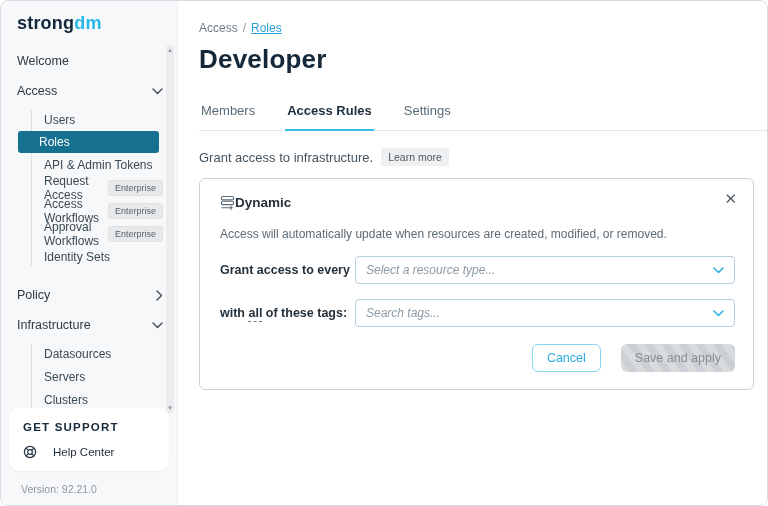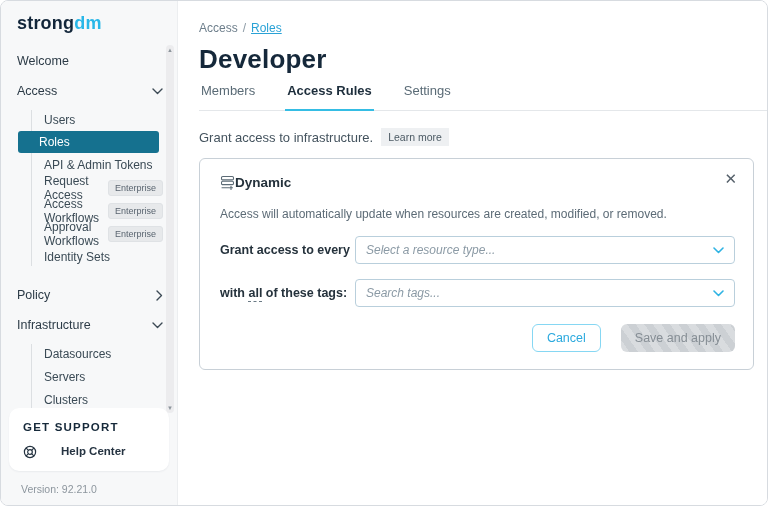--- a/index.html
+++ b/index.html
@@ -51,30 +51,30 @@
     position:absolute; left:0; width:8px; text-align:center;
     font-size:6px; color:#8d959c; line-height:8px;
   }
   .side-scroll .up { top:1px; }
   .side-scroll .down { bottom:1px; }
   .support-card {
     position:absolute; left:8px; right:8px; bottom:34px; background:#fff;
     border-radius:10px; padding:13px 14px 12px; box-shadow:0 1px 2px rgba(20,40,60,.06);
   }
   .support-title { font-size:11.5px; font-weight:bold; letter-spacing:1.2px; color:#16293a; }
-  .support-help { display:flex; align-items:flex-start; gap:24px; margin-top:12px;
-    font-size:11.5px; font-weight:bold; color:#253341; cursor:pointer; }
+  .support-help { display:flex; align-items:center; gap:16px; margin-top:12px;
+    font-size:11.5px; font-weight:normal; color:#253341; cursor:pointer; }
   .version { position:absolute; left:20px; bottom:10px; font-size:10.5px; color:#8d969e; }
   
   .main { flex:1; background:#fff; padding:20px 0 0 21px; position:relative; }
   .breadcrumb { font-size:12px; color:#6d7e8b; }
   .breadcrumb .sep { margin:0 5px; color:#8b99a4; }
   .breadcrumb a { color:#2aa2d6; text-decoration:underline; cursor:pointer; }
   .page-title { margin-top:9px; font-size:26px; font-weight:bold; color:#15283a; letter-spacing:.2px; }
-  .tabs { display:flex; margin-top:8px; border-bottom:1px solid #e4e7ea; padding-right:0; }
+  .tabs { display:flex; margin-top:28px; border-bottom:1px solid #e4e7ea; padding-right:0; }
   .tab {
     font-size:13px; color:#5a6b76; padding:0 2px 11px; margin-right:28px; cursor:pointer;
   }
   .tab.active { color:#1d2e3c; font-weight:bold; border-bottom:2px solid #35bde4; margin-bottom:-1px; }
   .intro-row { display:flex; align-items:center; margin-top:17px; font-size:13px; color:#44535e; }
   .learn-more {
     margin-left:8px; background:#eef0f2; color:#4c5a64; font-size:10.5px;
     padding:3px 7px; border-radius:0; cursor:pointer;
   }
   

